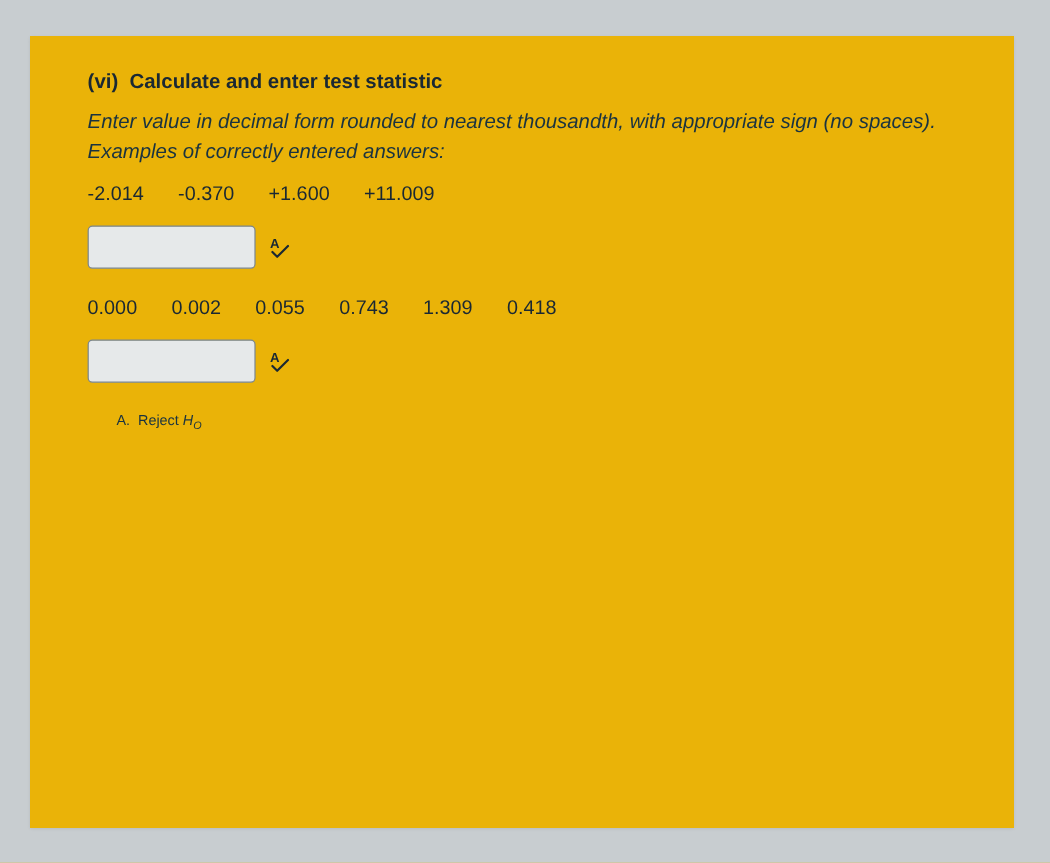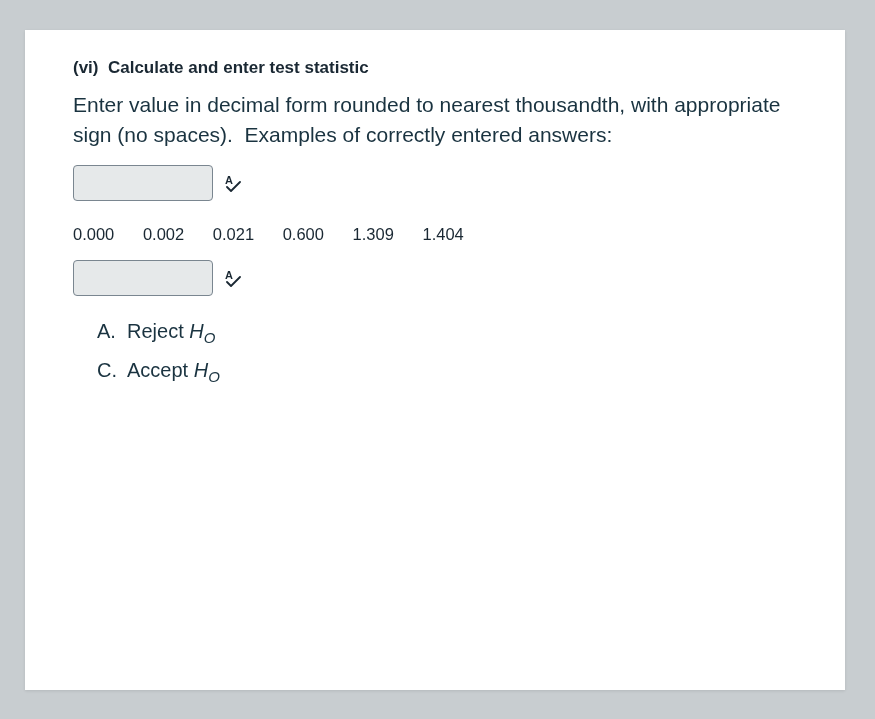--- a/index.html
+++ b/index.html
@@ -6,36 +6,37 @@
     body {
       font-family: -apple-system, BlinkMacSystemFont, "Segoe UI", Arial, sans-serif;
       background: #c8cdd0;
       width: 875px;
       height: 719px;
       padding: 30px 30px 20px 25px;
       color: #1a2833;
       overflow: hidden;
     }
     .page {
-      background: #ffffff;
+      background: #eab308;
       padding: 28px 40px 20px 48px;
       min-height: 660px;
       box-shadow: 0 1px 3px rgba(0,0,0,0.1);
     }
     .question-block {
       margin-bottom: 22px;
     }
     .q-heading {
       font-weight: 700;
       font-size: 17px;
       color: #1a2833;
       margin-bottom: 12px;
     }
     .instruction {
-      font-size: 21px;
+      font-style: italic;
+      font-size: 17px;
       color: #1a3340;
       line-height: 1.45;
       margin-bottom: 14px;
     }
     .examples-row {
       font-size: 16.5px;
       color: #1a2833;
       margin-bottom: 16px;
     }
     .examples-row span { margin-right: 24px; display:inline-block; }
@@ -63,70 +64,73 @@
       line-height: 1;
       position: relative;
       display: inline-block;
     }
     .spellcheck-icon svg { display:block; }
     .choice-list {
       list-style: none;
       padding-left: 24px;
     }
     .choice-list li {
-      font-size: 20px;
+      font-size: 12px;
       color: #1a3340;
       margin-bottom: 13px;
     }
     .sub-italic { font-style: italic; }
     sub { font-size: 0.75em; vertical-align: sub; }
   </style>
 </head>
 <body>
 
 <div class="page">
 
   <div class="question-block">
     <div class="q-heading">(vi)&nbsp; Calculate and enter test statistic</div>
     <div class="instruction">Enter value in decimal form rounded to nearest thousandth, with appropriate sign (no spaces).&nbsp; Examples of correctly entered answers:</div>
+    <div class="examples-row">
+      <span>-2.014</span>
+      <span>-0.370</span>
+      <span>+1.600</span>
+      <span>+11.009</span>
+    </div>
     <div class="input-row">
       <input type="text" class="answer-input" value="" style="">
       <span class="spellcheck-icon">
         <svg width="18" height="18" viewBox="0 0 18 18">
           <text x="0" y="10" font-size="11" font-weight="700" fill="#1a2833" font-family="Arial">A</text>
           <path d="M2 13 L6 17 L15 8" stroke="#1a2833" stroke-width="1.8" fill="none" stroke-linecap="round" stroke-linejoin="round"></path>
         </svg>
       </span>
     </div>
   </div>
 
   <div class="question-block">
     <div class="examples-row">
       <span>0.000</span>
       <span>0.002</span>
-      <span>0.021</span>
-      <span>0.600</span>
+      <span>0.055</span>
+      <span>0.743</span>
       <span>1.309</span>
-      <span>1.404</span>
+      <span>0.418</span>
     </div>
     <div class="input-row">
       <input type="text" class="answer-input" value="" style="">
       <span class="spellcheck-icon">
         <svg width="18" height="18" viewBox="0 0 18 18">
           <text x="0" y="10" font-size="11" font-weight="700" fill="#1a2833" font-family="Arial">A</text>
           <path d="M2 13 L6 17 L15 8" stroke="#1a2833" stroke-width="1.8" fill="none" stroke-linecap="round" stroke-linejoin="round"></path>
         </svg>
       </span>
     </div>
   </div>
 
   <div class="question-block">
     <ul class="choice-list">
       <li>
         <span>A.&nbsp; Reject </span><span class="sub-italic"><span>H</span><sub>O</sub></span>
       </li>
-      <li>
-        <span>C.&nbsp; Accept </span><span class="sub-italic"><span>H</span><sub>O</sub></span>
-      </li>
     </ul>
   </div>
 
 </div>
 
 </body></html>

